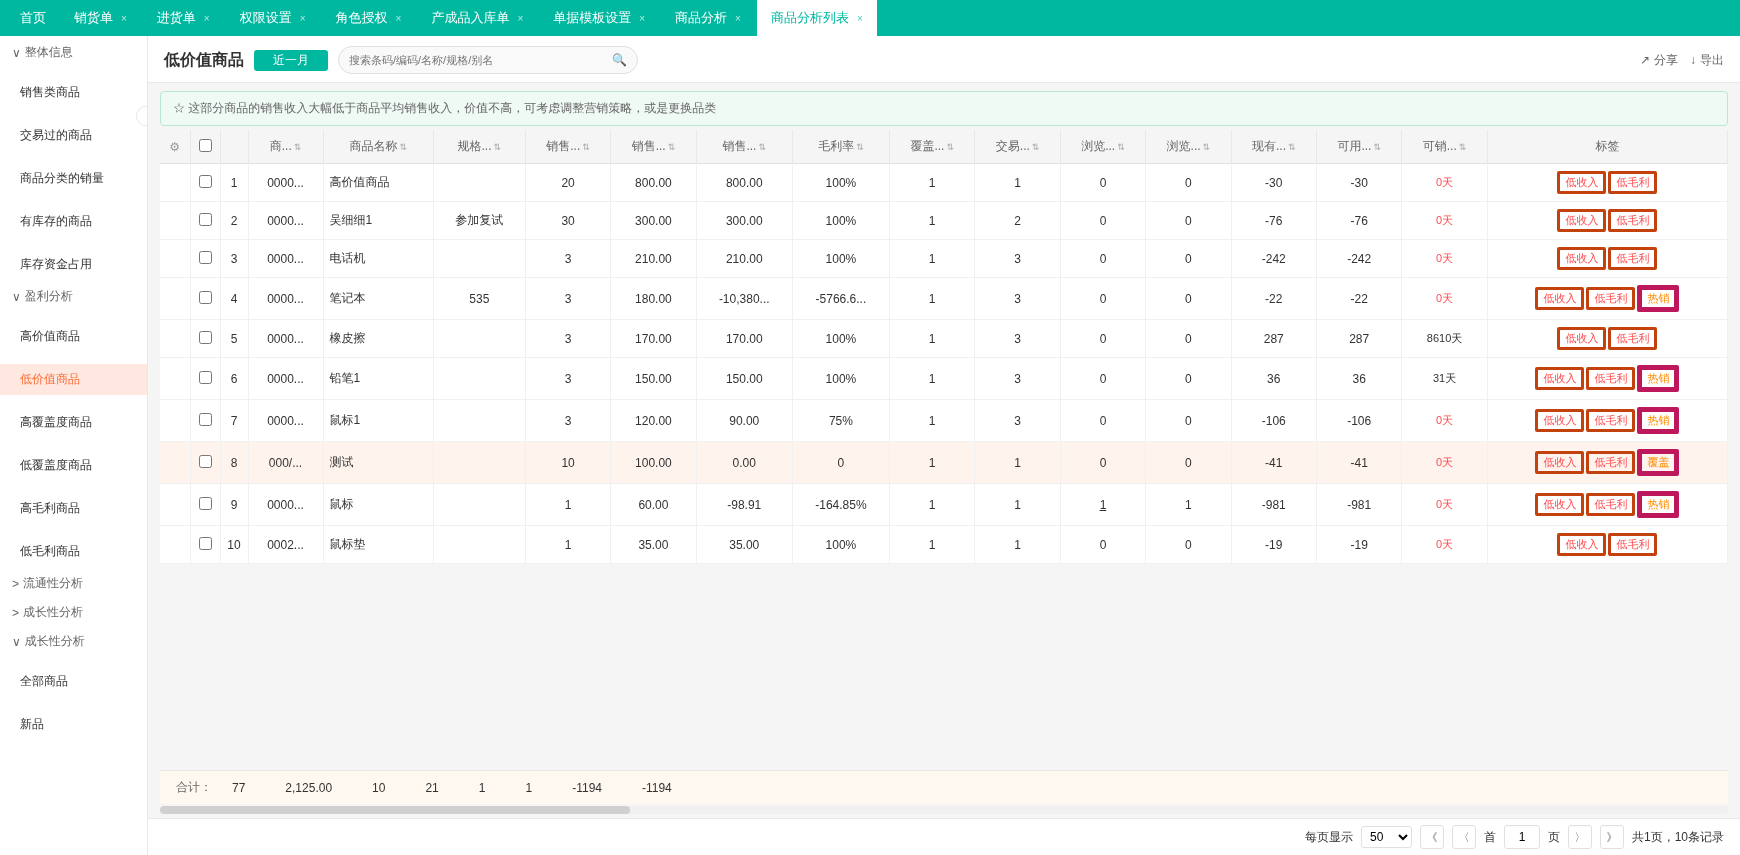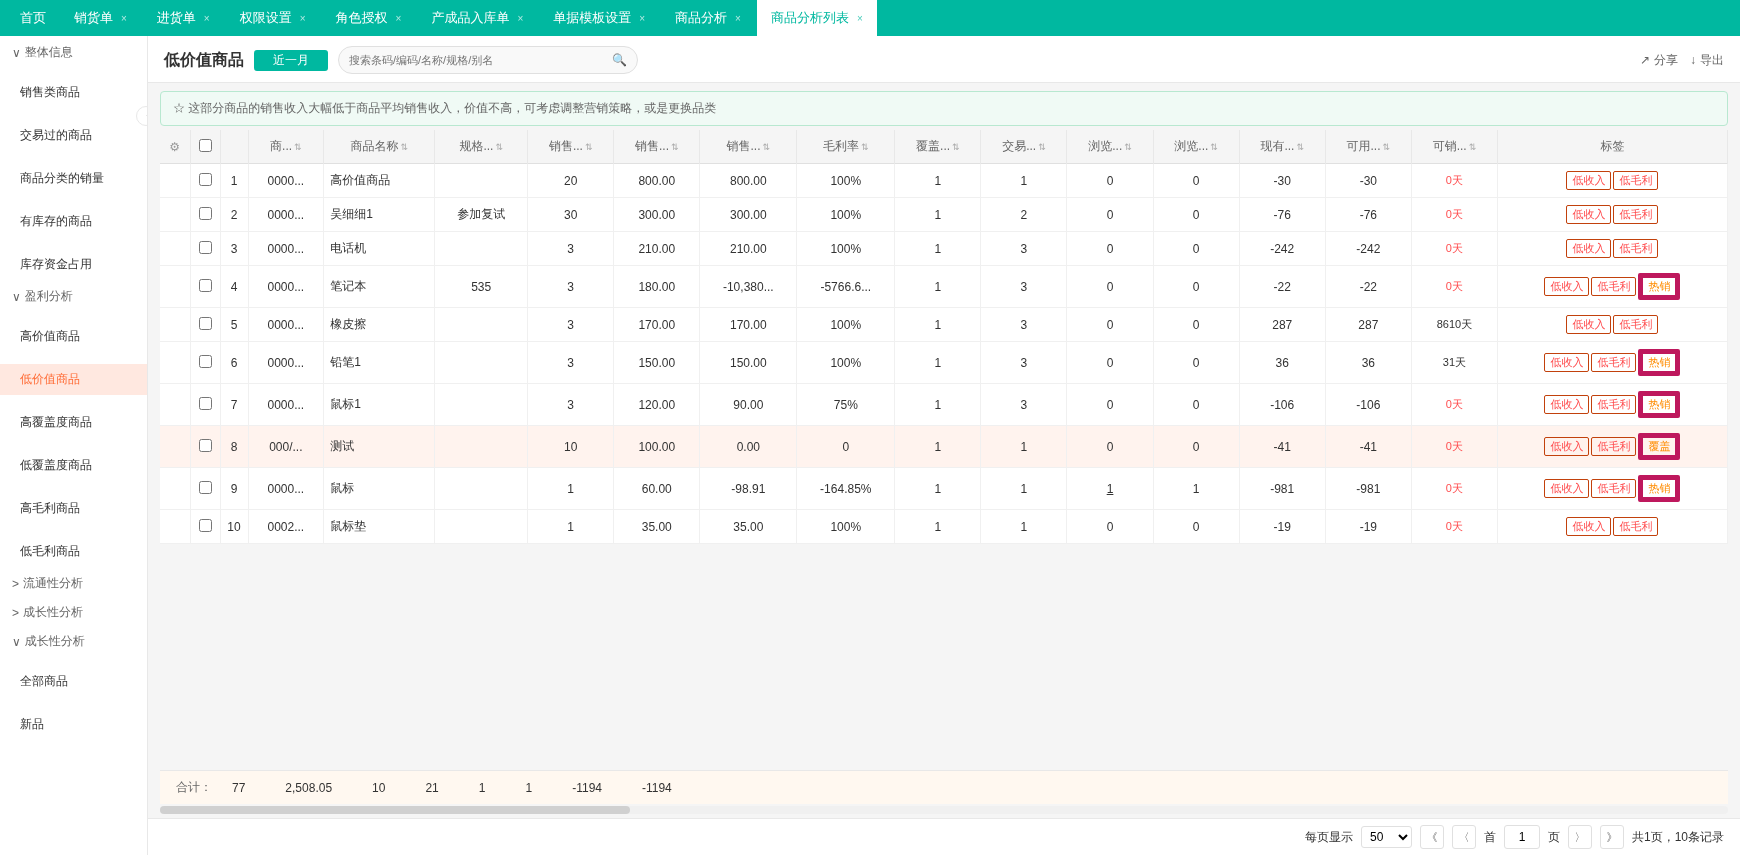--- a/index.html
+++ b/index.html
@@ -196,21 +196,21 @@
       font-size: 12px;
     }
     tbody td.left { text-align: left; }
     .tag {
       display: inline-block;
       padding: 1px 5px;
       border-radius: 2px;
       font-size: 11px;
       margin: 0 1px;
     }
-    .tag-red { color: #ff4d4f; border: 1px solid #c2410c; }
+    .tag-red { color: #ff4d4f; border: 3px solid #c2410c; }
     .tag-orange { color: #ff8c00; border: 5px solid #be185d; }
     .underline { text-decoration: underline; cursor: pointer; }
     .days-red { color: #ff4d4f; font-size: 11px; }
     .days-normal { color: #333; font-size: 11px; }
 
     
     .table-footer {
       background: #fff8f0;
       border-top: 1px solid #e8e8e8;
       padding: 8px 16px;
@@ -614,21 +614,21 @@
     <td><span class="tag tag-red">低收入</span><span class="tag tag-red">低毛利</span></td>
   </tr>
           </tbody>
       </table>
     </div>
 
     <div class="table-footer">
       <span class="footer-label">合计：</span>
       <div class="footer-values">
         <span>77</span>
-        <span>2,508.05</span>
+        <span>2,125.00</span>
         <span>10</span>
         <span>21</span>
         <span>1</span>
         <span>1</span>
         <span>-1194</span>
         <span>-1194</span>
       </div>
     </div>
 
     <div class="scrollbar-track">

